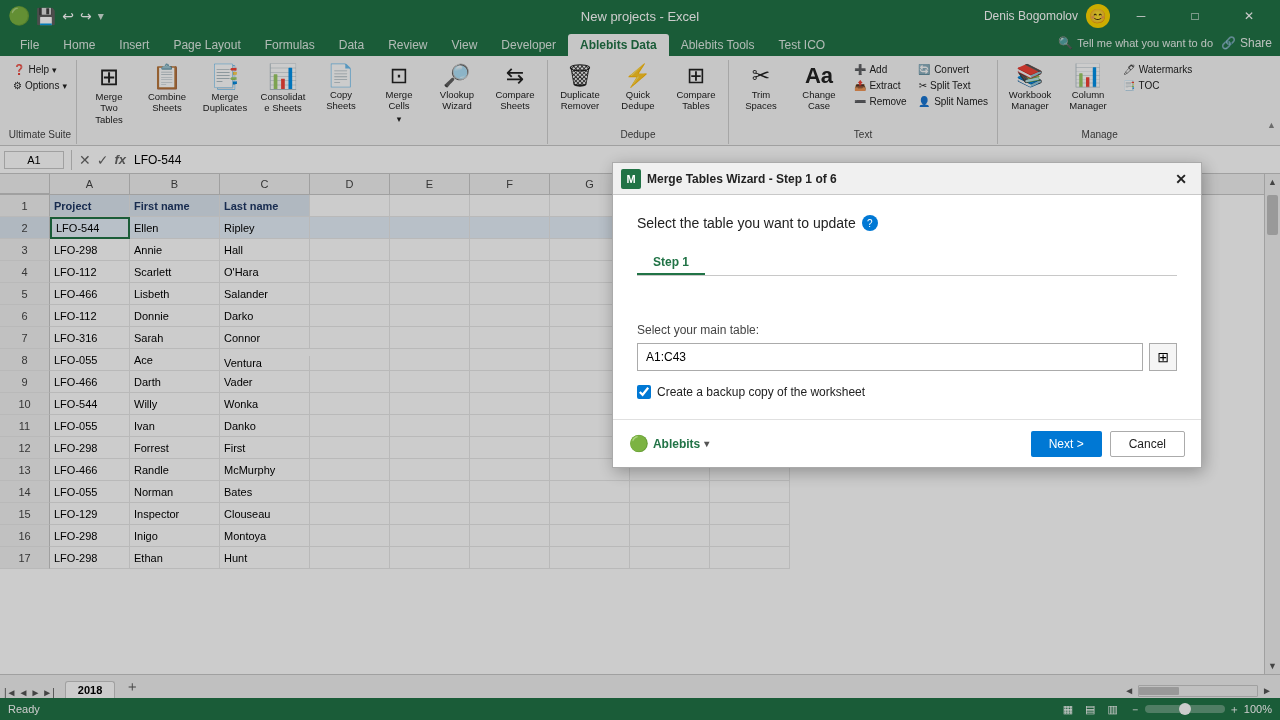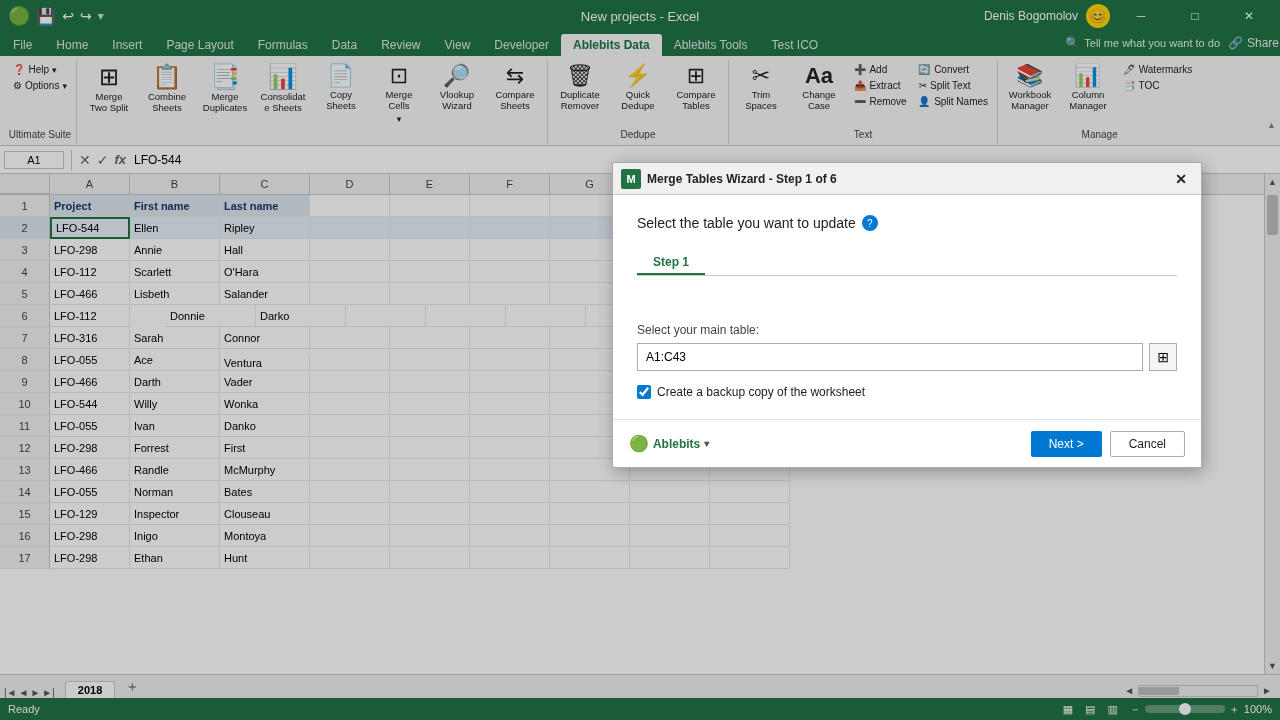--- a/index.html
+++ b/index.html
@@ -360,21 +360,21 @@
     }
 
     
     .row-active .row-num { background: #dce6f1; }
     .row-active .cell { background: #e6f0fa; }
 
     
     .ribbon-tab-row {
       display: flex;
       background: #217346;
-      padding: 0 1px;
+      padding: 0 8px;
     }
     .ribbon-tab {
       padding: 4px 12px;
       color: rgba(255,255,255,0.85);
       font-size: 12px;
       cursor: pointer;
       border-radius: 3px 3px 0 0;
       margin-top: 2px;
     }
     .ribbon-tab.active {
@@ -455,21 +455,21 @@
           </div>
         </div>
       </div>
       <div class="ribbon-group-label">Ultimate Suite</div>
     </div>
 
     <div class="ribbon-group">
       <div class="ribbon-group-items">
         <div class="ribbon-btn">
           <span class="btn-icon" style="font-size:24px;">⊞</span>
-          <span class="btn-label">Merge Two Split</span>
+          <span class="btn-label">Merge Two Tables</span>
         </div>
         <div class="ribbon-btn">
           <span class="btn-icon" style="font-size:24px;">📋</span>
           <span class="btn-label">Combine Sheets</span>
         </div>
         <div class="ribbon-btn">
           <span class="btn-icon" style="font-size:24px;">📑</span>
           <span class="btn-label">Merge Duplicates</span>
         </div>
         <div class="ribbon-btn">
@@ -674,21 +674,21 @@
               <div class="cell" style="width: 80px;"></div>
               <div class="cell" style="width: 80px;"></div>
               <div class="cell" style="width: 80px;"></div>
               <div class="cell" style="width: 80px;"></div>
               <div class="cell" style="width: 80px;"></div>
               <div class="cell" style="width: 80px;"></div>
             </div>
             <div class="sheet-row">
               <div class="row-num">6</div>
               <div class="cell" style="width: 80px; min-width: 80px;">LFO-112</div>
-              <div class="cell" style="width: 90px; min-width: 90px; margin-left: 36px;">Donnie</div>
+              <div class="cell" style="width: 90px; min-width: 90px;">Donnie</div>
               <div class="cell" style="width: 90px; min-width: 90px;">Darko</div>
               <div class="cell" style="width: 80px;"></div>
               <div class="cell" style="width: 80px;"></div>
               <div class="cell" style="width: 80px;"></div>
               <div class="cell" style="width: 80px;"></div>
               <div class="cell" style="width: 80px;"></div>
               <div class="cell" style="width: 80px;"></div>
             </div>
             <div class="sheet-row">
               <div class="row-num">7</div>

